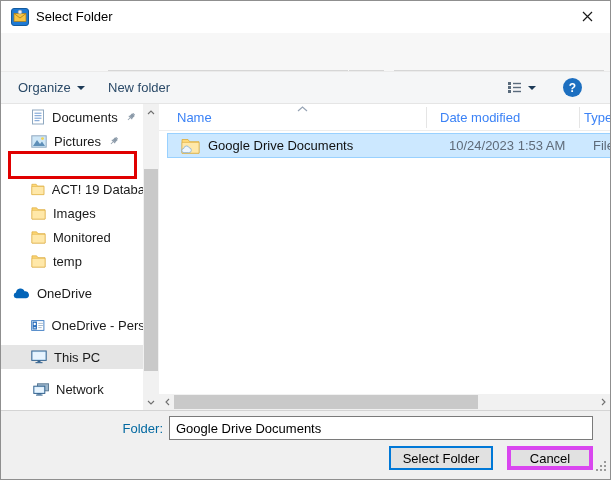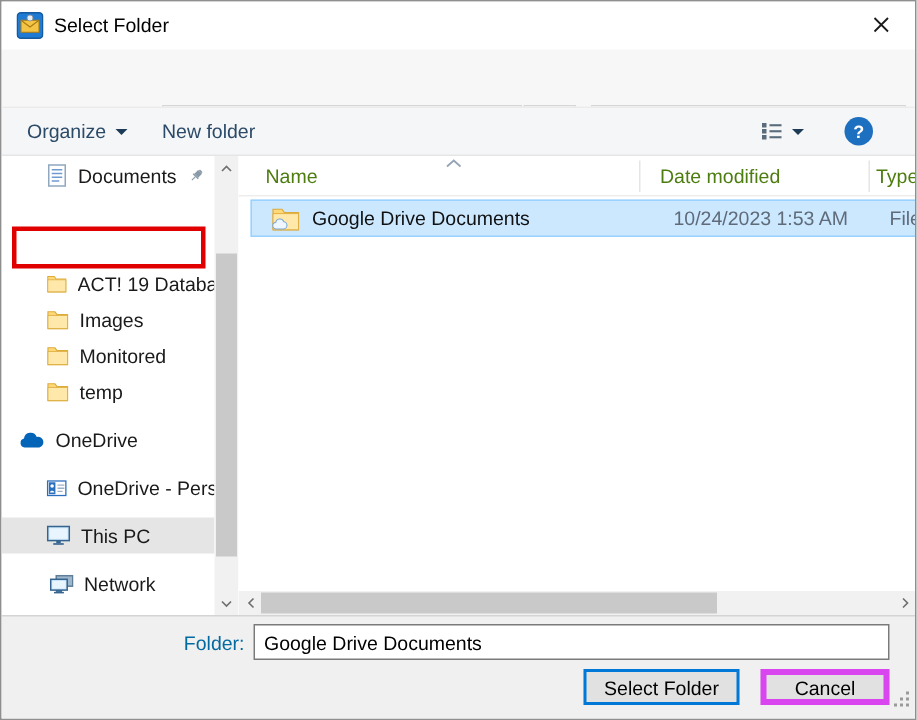--- a/index.html
+++ b/index.html
@@ -36,21 +36,21 @@
   .sidebar { position:absolute; left:0; top:103px; width:142px; height:306px; background:#fff; overflow:hidden; }
   .side-item { position:absolute; left:0; width:142px; height:24px; display:flex; align-items:center; padding-left:30px; gap:7px; white-space:nowrap; }
   .side-item.selected { background:#e5e5e5; }
   .side-item .lbl { overflow:hidden; }
   .redbox { position:absolute; left:7px; top:150px; width:129px; height:28px; border:3px solid #e00000; pointer-events:none; z-index:5; }
   .vscroll { position:absolute; left:142px; top:103px; width:16px; height:306px; background:#f1f1f1; }
   .vscroll .thumb { position:absolute; left:1px; top:65px; width:14px; height:202px; background:#c9c9c9; }
   .scroll-arrow { position:absolute; width:16px; height:16px; display:flex; align-items:center; justify-content:center; }
 
   .listpane { position:absolute; left:158px; top:103px; width:452px; height:306px; background:#fff; overflow:hidden; }
-  .colhead { position:absolute; left:0; top:0; width:452px; height:27px; border-bottom:1px solid #ededed; color:#4d7c0f; }
+  .colhead { position:absolute; left:0; top:0; width:452px; height:27px; border-bottom:1px solid #ededed; color:#3b82f6; }
   .colname { position:absolute; top:6px; white-space:nowrap; }
   .coldiv { position:absolute; top:3px; width:1px; height:21px; background:#e5e5e5; }
   .sortcaret { position:absolute; left:138px; top:2px; }
   .filerow { position:absolute; left:8px; top:29px; width:444px; height:25px; background:#cce8ff; border:1px solid #99d1ff; }
   .filerow .fname { position:absolute; left:40px; top:4px; color:#111; white-space:nowrap; }
   .filerow .fdate { position:absolute; left:281px; top:4px; color:#5f6b79; white-space:nowrap; }
   .filerow .ftype { position:absolute; left:425px; top:4px; color:#5f6b79; white-space:nowrap; }
   .filerow .ficon { position:absolute; left:13px; top:3px; }
   .hscroll { position:absolute; left:0; top:290px; width:452px; height:16px; background:#f1f1f1; }
   .hscroll .thumb { position:absolute; left:15px; top:1px; width:304px; height:14px; background:#c9c9c9; }
@@ -171,20 +171,36 @@
       <svg width="12" height="12" viewBox="0 0 16 16" fill="#8a99a8">
         <g transform="rotate(45 8 8)">
             <rect x="6.4" y="2" width="3.2" height="1.5"></rect>
             <rect x="5.6" y="3.5" width="4.8" height="4.8"></rect>
             <rect x="4.8" y="8.3" width="6.4" height="1.3"></rect>
             <rect x="7.5" y="9.6" width="1" height="4.2"></rect>
           </g>
       </svg>
     </div>
 
+    <div class="side-item" style="top:25px;">
+      <svg width="16" height="13" viewBox="0 0 16 13">
+        <rect x="0.8" y="0.8" width="14.4" height="11.4" fill="#cfe7f7" stroke="#8fa8c0"></rect>
+        <polygon points="2,11 6,5 9,9 11,6.5 14,11" fill="#5e8fb8"></polygon>
+        <circle cx="11.5" cy="3.6" r="1.4" fill="#f2d24c"></circle>
+      </svg>
+      <span class="lbl">Pictures</span>
+      <svg width="12" height="12" viewBox="0 0 16 16" fill="#8a99a8">
+        <g transform="rotate(45 8 8)">
+            <rect x="6.4" y="2" width="3.2" height="1.5"></rect>
+            <rect x="5.6" y="3.5" width="4.8" height="4.8"></rect>
+            <rect x="4.8" y="8.3" width="6.4" height="1.3"></rect>
+            <rect x="7.5" y="9.6" width="1" height="4.2"></rect>
+          </g>
+      </svg>
+    </div>
 
     <div class="side-item" style="top:73px;">
       <svg width="15" height="14" viewBox="0 0 16 15">
         <path d="M1 2 h5 l1.5 2 H15 v10 H1 z" fill="#ffd978" stroke="#dcab3c" stroke-width="0.8"></path>
         <path d="M1 4.6 h14 V14 H1 z" fill="#ffe8a9" stroke="#dcab3c" stroke-width="0.6"></path>
       </svg>
       <span class="lbl">ACT! 19 Databas</span>
     </div>
 
     <div class="side-item" style="top:97px;">

